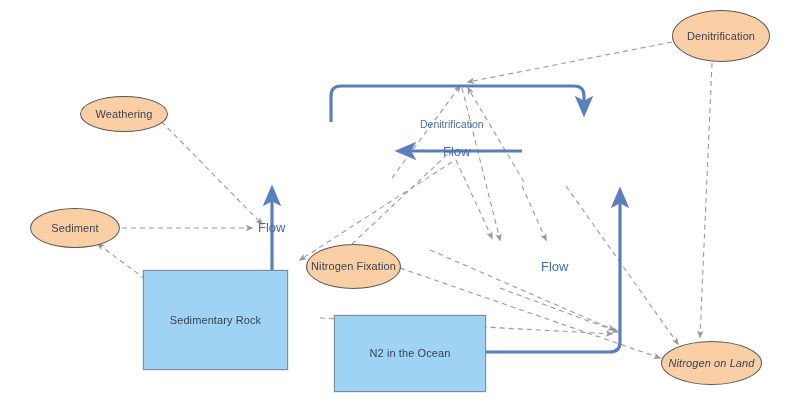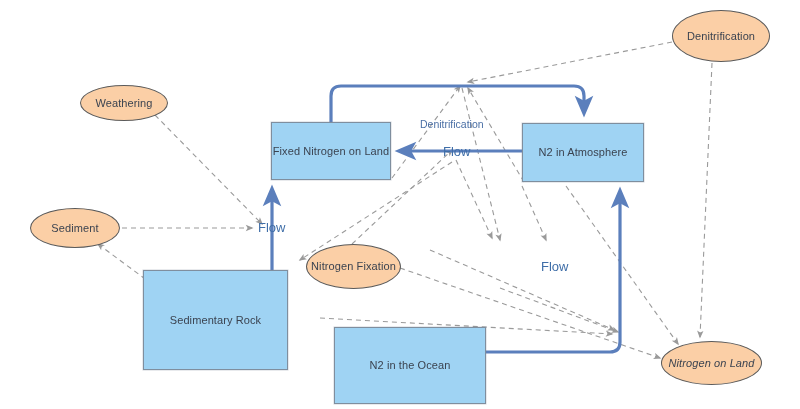--- a/index.html
+++ b/index.html
@@ -97,37 +97,31 @@
     </g>
 
     <g fill="none" stroke="#5b7fbc" stroke-width="3.2" stroke-linecap="butt">
       <path d="M331,122 L331,96 Q331,86 341,86 L574,86 Q584,86 584,96 L584,112" marker-end="url(#flowhead)"></path>
       <path d="M522,151 L400,151" marker-end="url(#flowhead)"></path>
       <path d="M272,270 L272,190" marker-end="url(#flowhead)"></path>
       <path d="M486,352 L610,352 Q620,352 620,342 L620,192" marker-end="url(#flowhead)"></path>
     </g>
   </svg>
 
-  <div class="node box" style="left:271px; top:122px; width:120px; height:58px;">
-    <span>Fixed Nitrogen on Land</span>
-  </div>
 
-  <div class="node box" style="left:522px; top:123px; width:122px; height:59px;">
-    <span>N2 in Atmosphere</span>
-  </div>
 
   <div class="node box" style="left:143px; top:270px; width:145px; height:100px;">
     <span>Sedimentary Rock</span>
   </div>
 
-  <div class="node box" style="left:334px; top:315px; width:152px; height:77px;margin-top:12px;">
+  <div class="node box" style="left:334px; top:315px; width:152px; height:77px;">
     <span>N2 in the Ocean</span>
   </div>
 
-  <div class="node ellipse" style="left:80px; top:85px; width:88px; height:36px;">
+  <div class="node ellipse" style="left:80px; top:96px; width:88px; height:36px;">
     <span>Weathering</span>
   </div>
 
   <div class="node ellipse" style="left:30px; top:208px; width:90px; height:40px;">
     <span>Sediment</span>
   </div>
 
   <div class="node ellipse" style="left:306px; top:244px; width:95px; height:45px;">
     <span>Nitrogen Fixation</span>
   </div>

